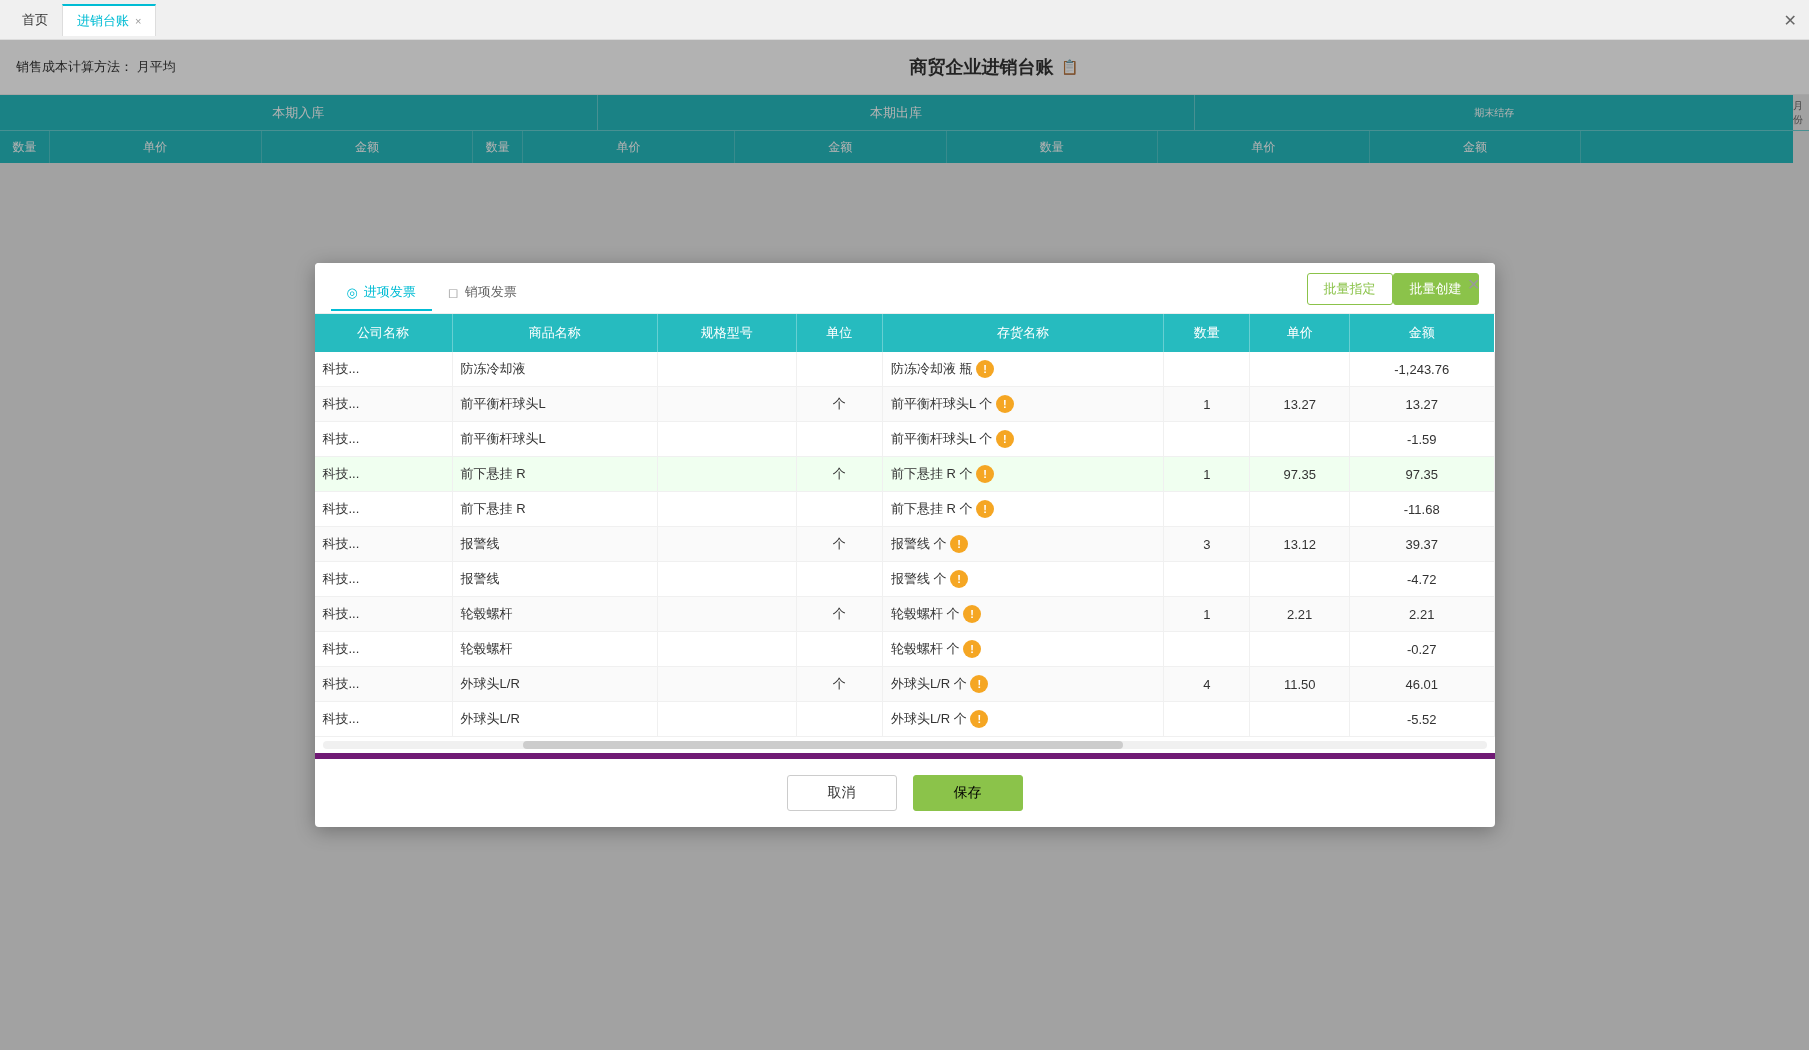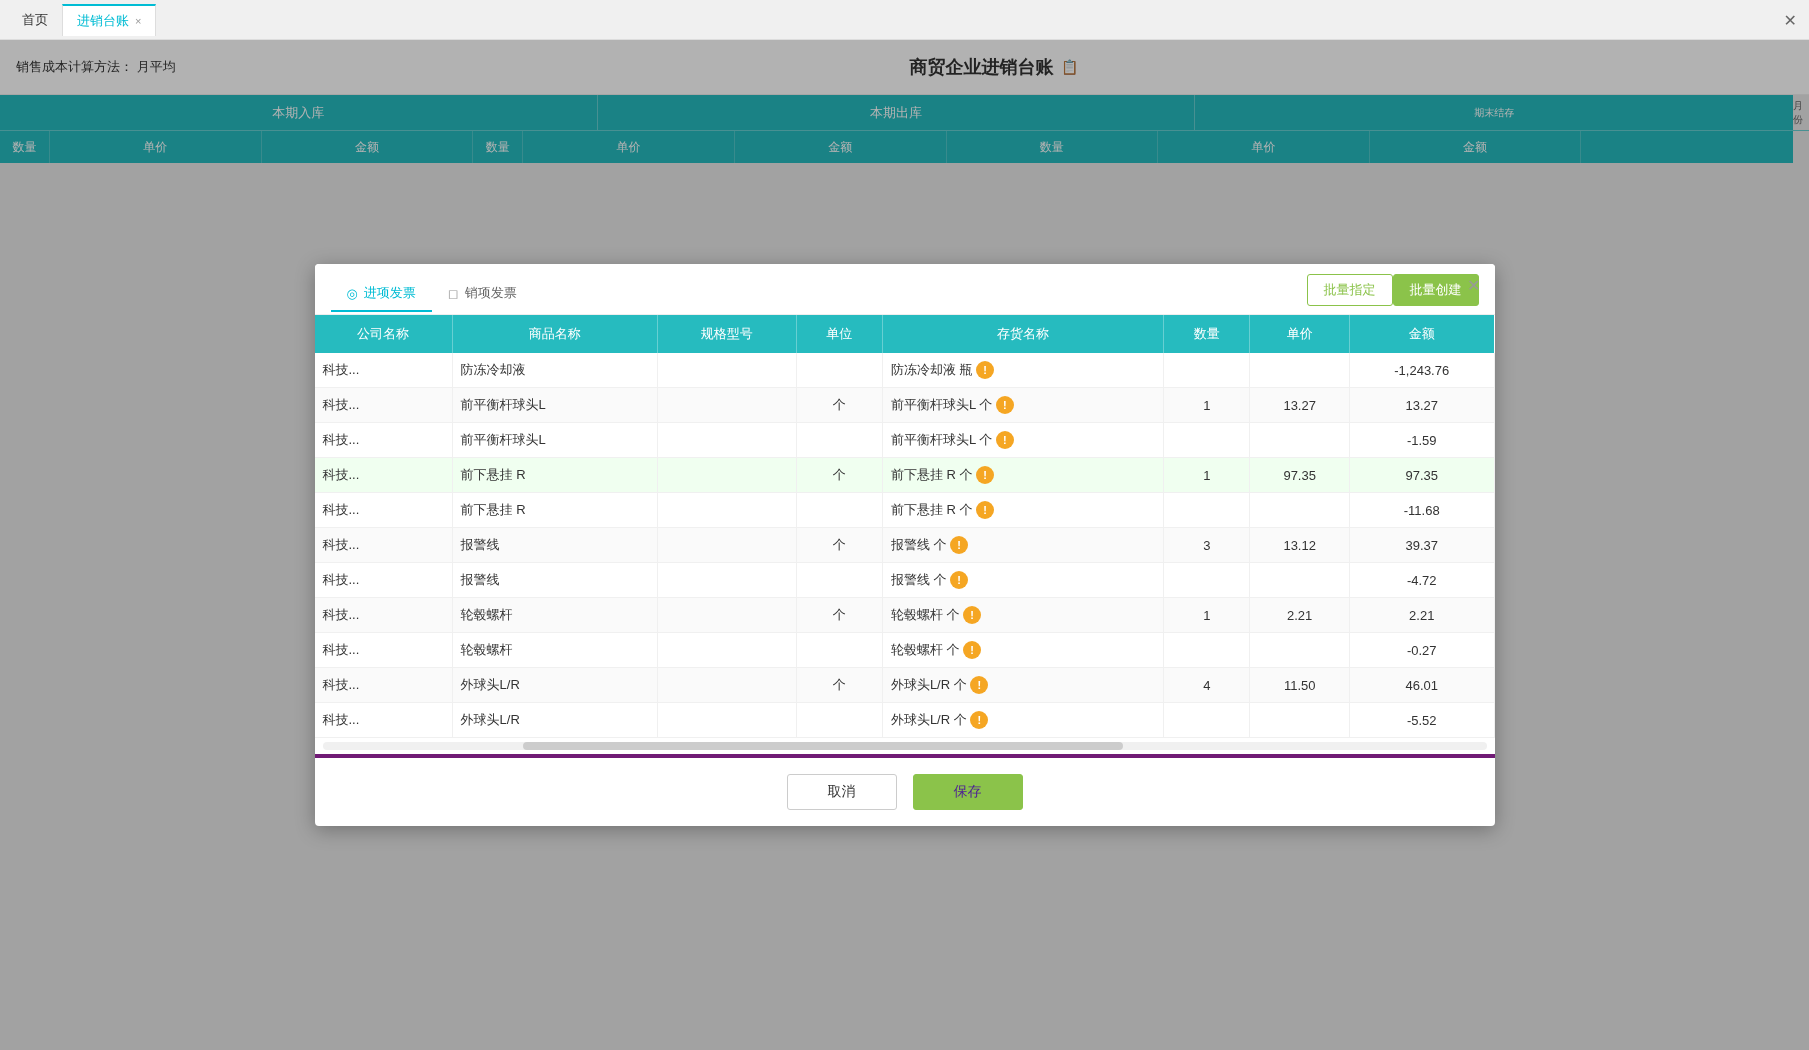--- a/index.html
+++ b/index.html
@@ -268,39 +268,39 @@
       background: #ccc;
       border-radius: 4px;
     }
 
     
     .modal-footer {
       display: flex;
       justify-content: center;
       gap: 16px;
       padding: 16px;
-      border-top: 4px solid #701a75;
+      border-top: 6px solid #701a75;
     }
     .btn-cancel {
       padding: 8px 40px;
       border-radius: 3px;
       cursor: pointer;
       font-size: 14px;
       background: white;
       border: 1px solid #ccc;
       color: #333;
     }
     .btn-save {
       padding: 8px 40px;
       border-radius: 3px;
       cursor: pointer;
       font-size: 14px;
       background: #8bc34a;
       border: 1px solid #8bc34a;
-      color: #4c1d95;
+      color: #000000;
     }
   </style>
 </head>
 <body>
 
 <div class="tab-bar">
   <div class="tab-item">
     <span>首页</span>
   </div>
   <div class="tab-item active">

